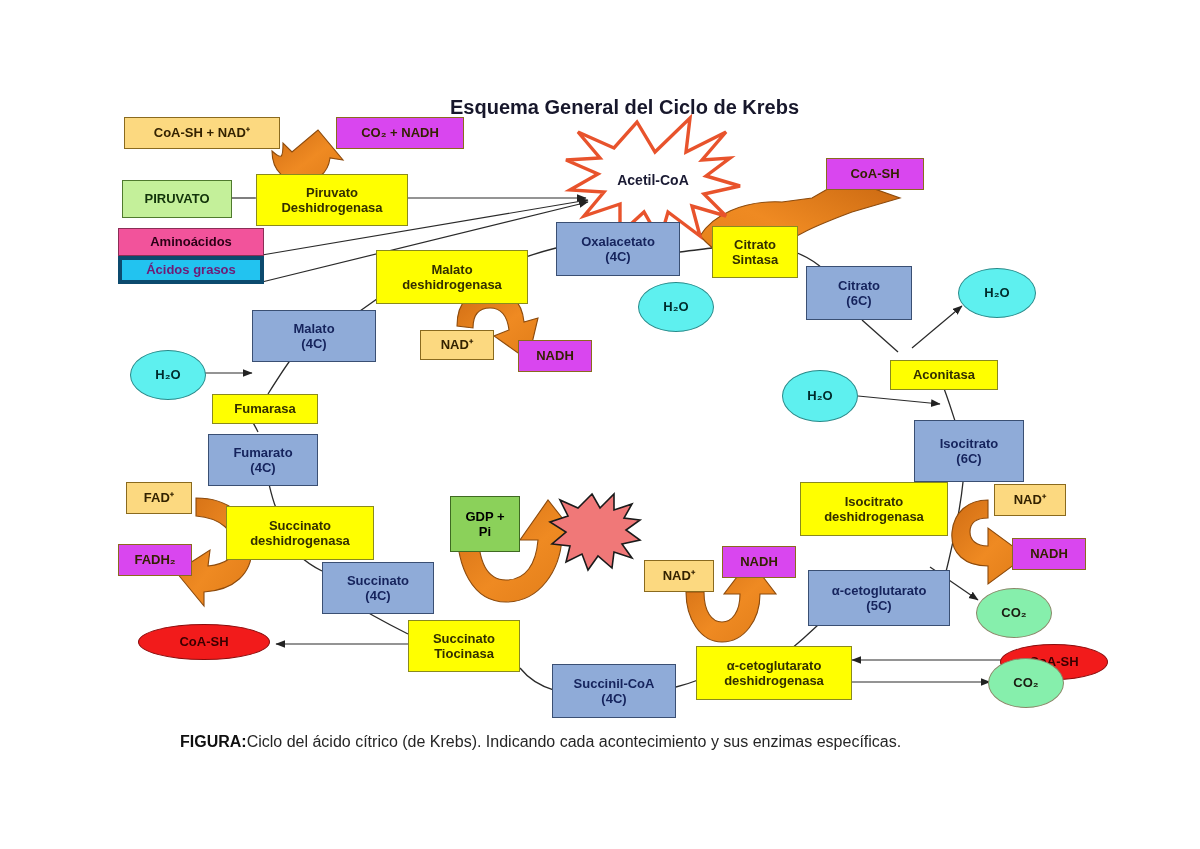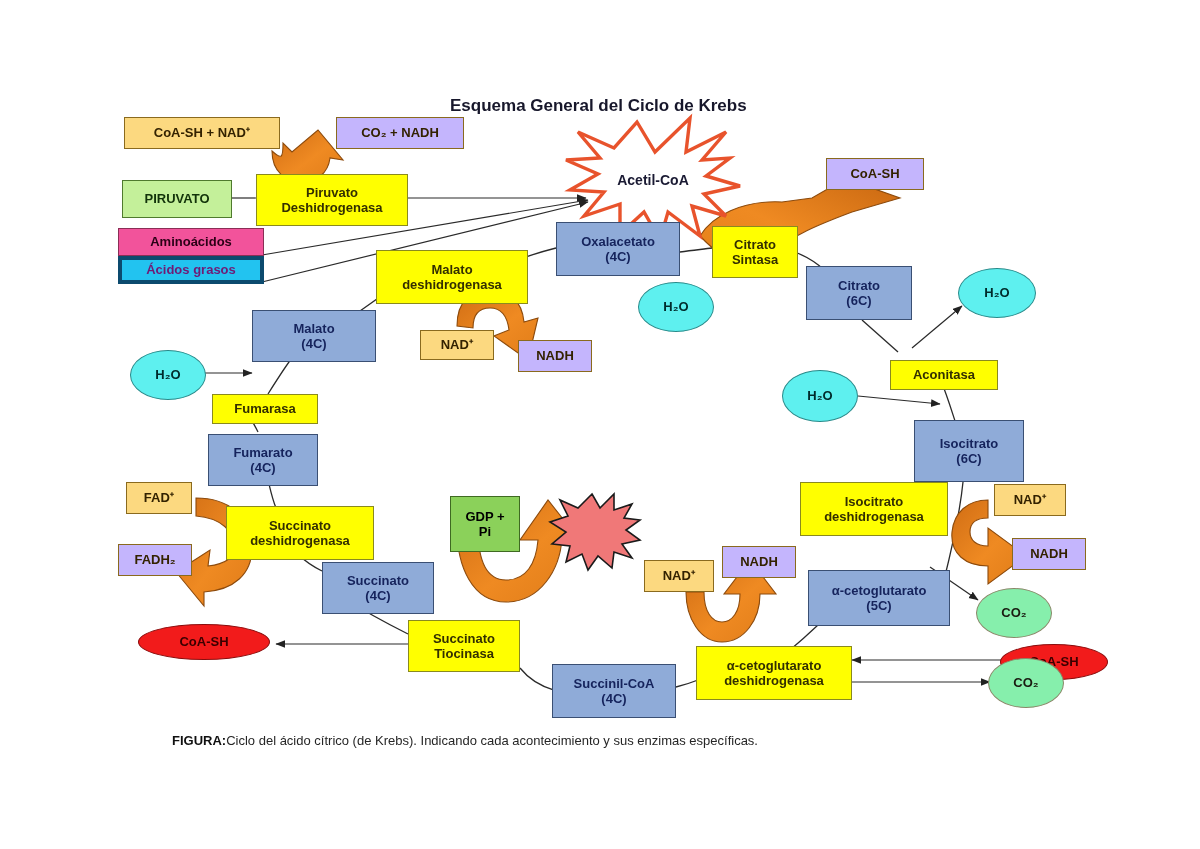--- a/index.html
+++ b/index.html
@@ -50,21 +50,21 @@
     background: #ffff00;
     border: 1px solid #8a8a1e;
     color: #332f00;
   }
   .cof-l {          
     background: #fcd980;
     border: 1px solid #8a6a1e;
     color: #332200;
   }
   .cof-d {          
-    background: #c4b5fd;
+    background: #d946ef;
     border: 1px solid #8a6a1e;
     color: #332200;
   }
   .green {
     background: #c4f09a;
     border: 1px solid #4f7a2e;
     color: #12330a;
   }
   .green-d {
     background: #8bd15a;
@@ -115,31 +115,31 @@
     pointer-events: none;
   }
   #acetil-burst .lbl { color: #1a1a33; font-size: 14px; }
   #gtp-burst .lbl { color: #7a0010; font-size: 15px; }
 
   
   #title {
     position: absolute;
     left: 450px;
     top: 96px;
-    font-size: 17px;
+    font-size: 20px;
     font-weight: bold;
     color: #17172b;
     white-space: nowrap;
     z-index: 6;
   }
   #caption {
     position: absolute;
-    left: 172px;
+    left: 180px;
     top: 733px;
-    font-size: 13px;
+    font-size: 16px;
     color: #262626;
     white-space: nowrap;
     z-index: 6;
   }
   #caption b { font-weight: bold; color: #101010; }
   .fs13 { font-size: 13px; }
 </style>
 </head>
 <body>
 

